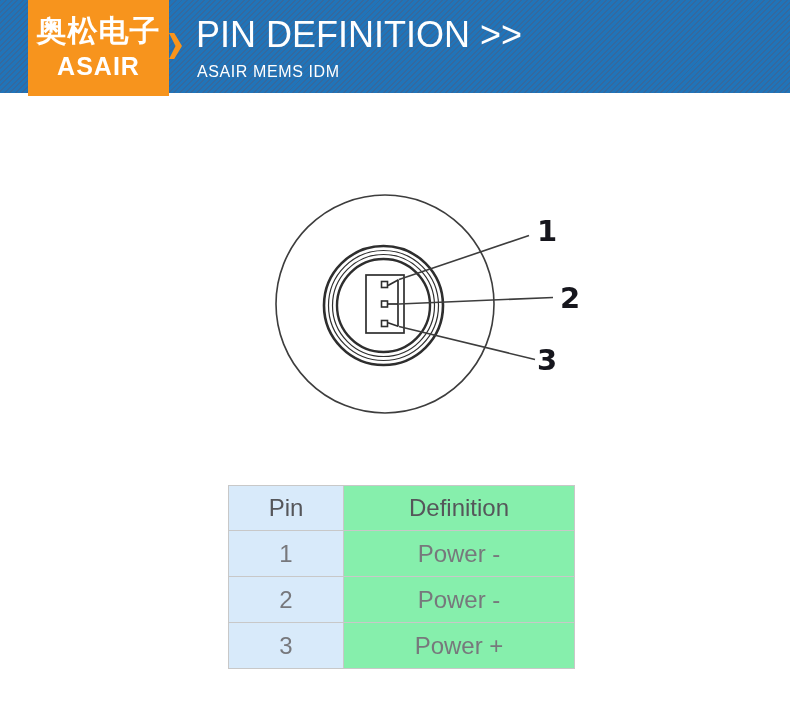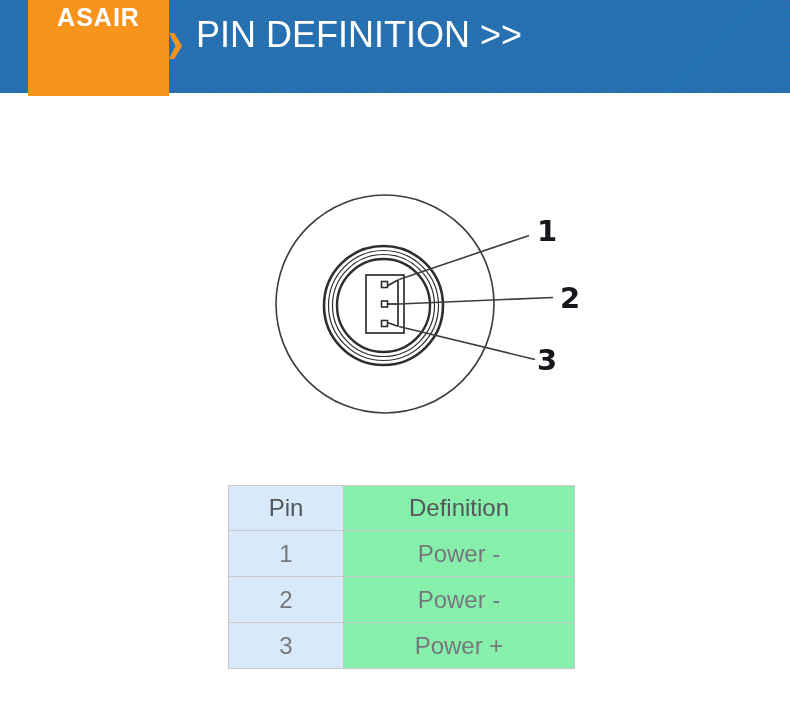--- a/index.html
+++ b/index.html
@@ -66,24 +66,26 @@
     height:37px; font-size:24px; font-weight:400; color:#77787c;
   }
   .pin-col  { background:#d8eafa; }
   .def-col  { background:#86efac; }
 </style>
 </head>
 <body>
 
 <div class="header-band">
   <div class="logo-box">
+    <div class="logo-cn">奥松电子</div>
     <div class="logo-en">ASAIR</div>
     <div class="logo-chevron"></div>
   </div>
   <div class="header-title">PIN DEFINITION &gt;&gt;</div>
+  <div class="header-subtitle">ASAIR MEMS IDM</div>
 </div>
 
 <div class="diagram">
   <svg width="340" height="235" viewBox="0 0 340 235">
 
     <circle cx="125" cy="114" r="109" fill="none" stroke="#3d3d3d" stroke-width="1.6"></circle>
 
     <g fill="none" stroke="#2e2e2e">
       <circle cx="123.5" cy="115.5" r="59.5" stroke-width="2.6"></circle>
       <circle cx="123.5" cy="115.5" r="55" stroke-width="1.2"></circle>

